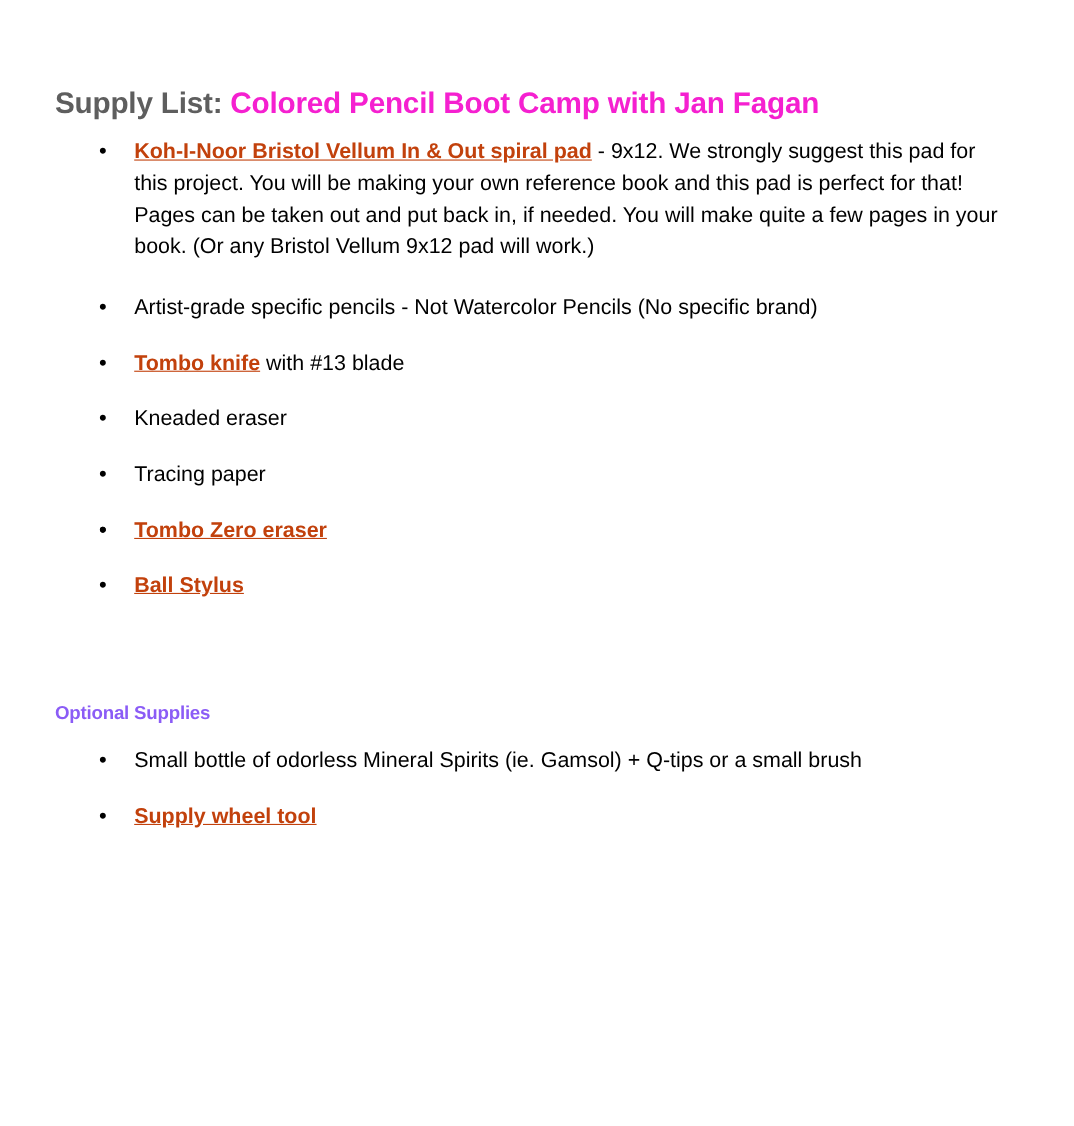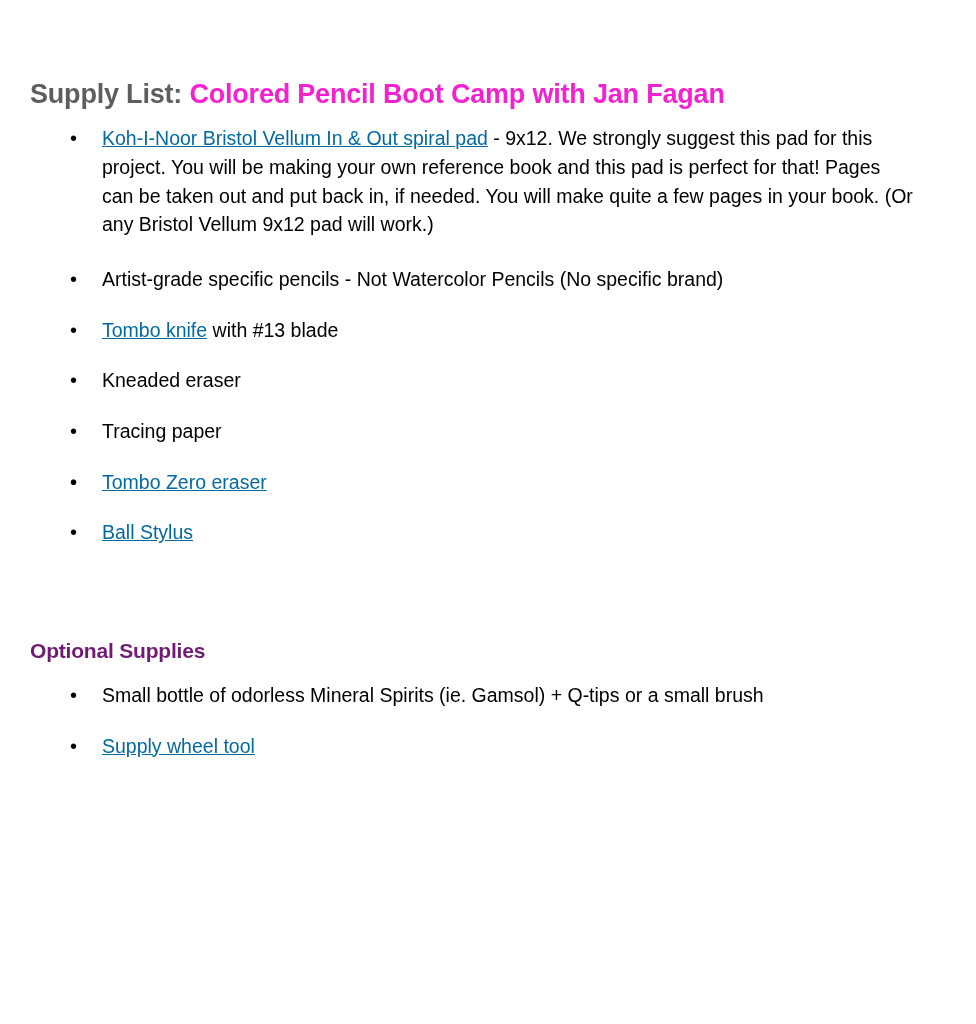--- a/index.html
+++ b/index.html
@@ -13,21 +13,21 @@
     font-family: "Liberation Sans", sans-serif;
     color: #000000;
     overflow: hidden;
   }
   .page {
     position: relative;
     width: 976px;
     height: 836px;
     background: #ffffff;
     box-sizing: border-box;
-    padding: 78px 60px 0 30px;
+    padding: 78px 60px 0 50px;
   }
   .doc-title {
     font-size: 27px;
     font-weight: bold;
     line-height: 1.2;
     margin: 0 0 14px 0;
     letter-spacing: -0.2px;
   }
   .doc-title .label {
     color: #5e5e5e;
@@ -53,29 +53,30 @@
     left: 40px;
     top: 0px;
     font-size: 20px;
     line-height: 1.47;
     color: #000000;
   }
   ul.supply li.first {
     margin-bottom: 26px;
   }
   a.link {
-    color: #0369a1;
+    color: #c2410c;
     text-decoration: underline;
+    font-weight: bold;
   }
   .ital {
   }
   .section-title {
-    font-size: 21px;
+    font-size: 17px;
     font-weight: bold;
-    color: #701a75;
+    color: #8b5cf6;
     margin: 0 0 18px 0;
     letter-spacing: -0.2px;
   }
   .spacer-big {
     height: 70px;
   }
   .opt-list li {
     margin-bottom: 26px;
   }
 </style>

